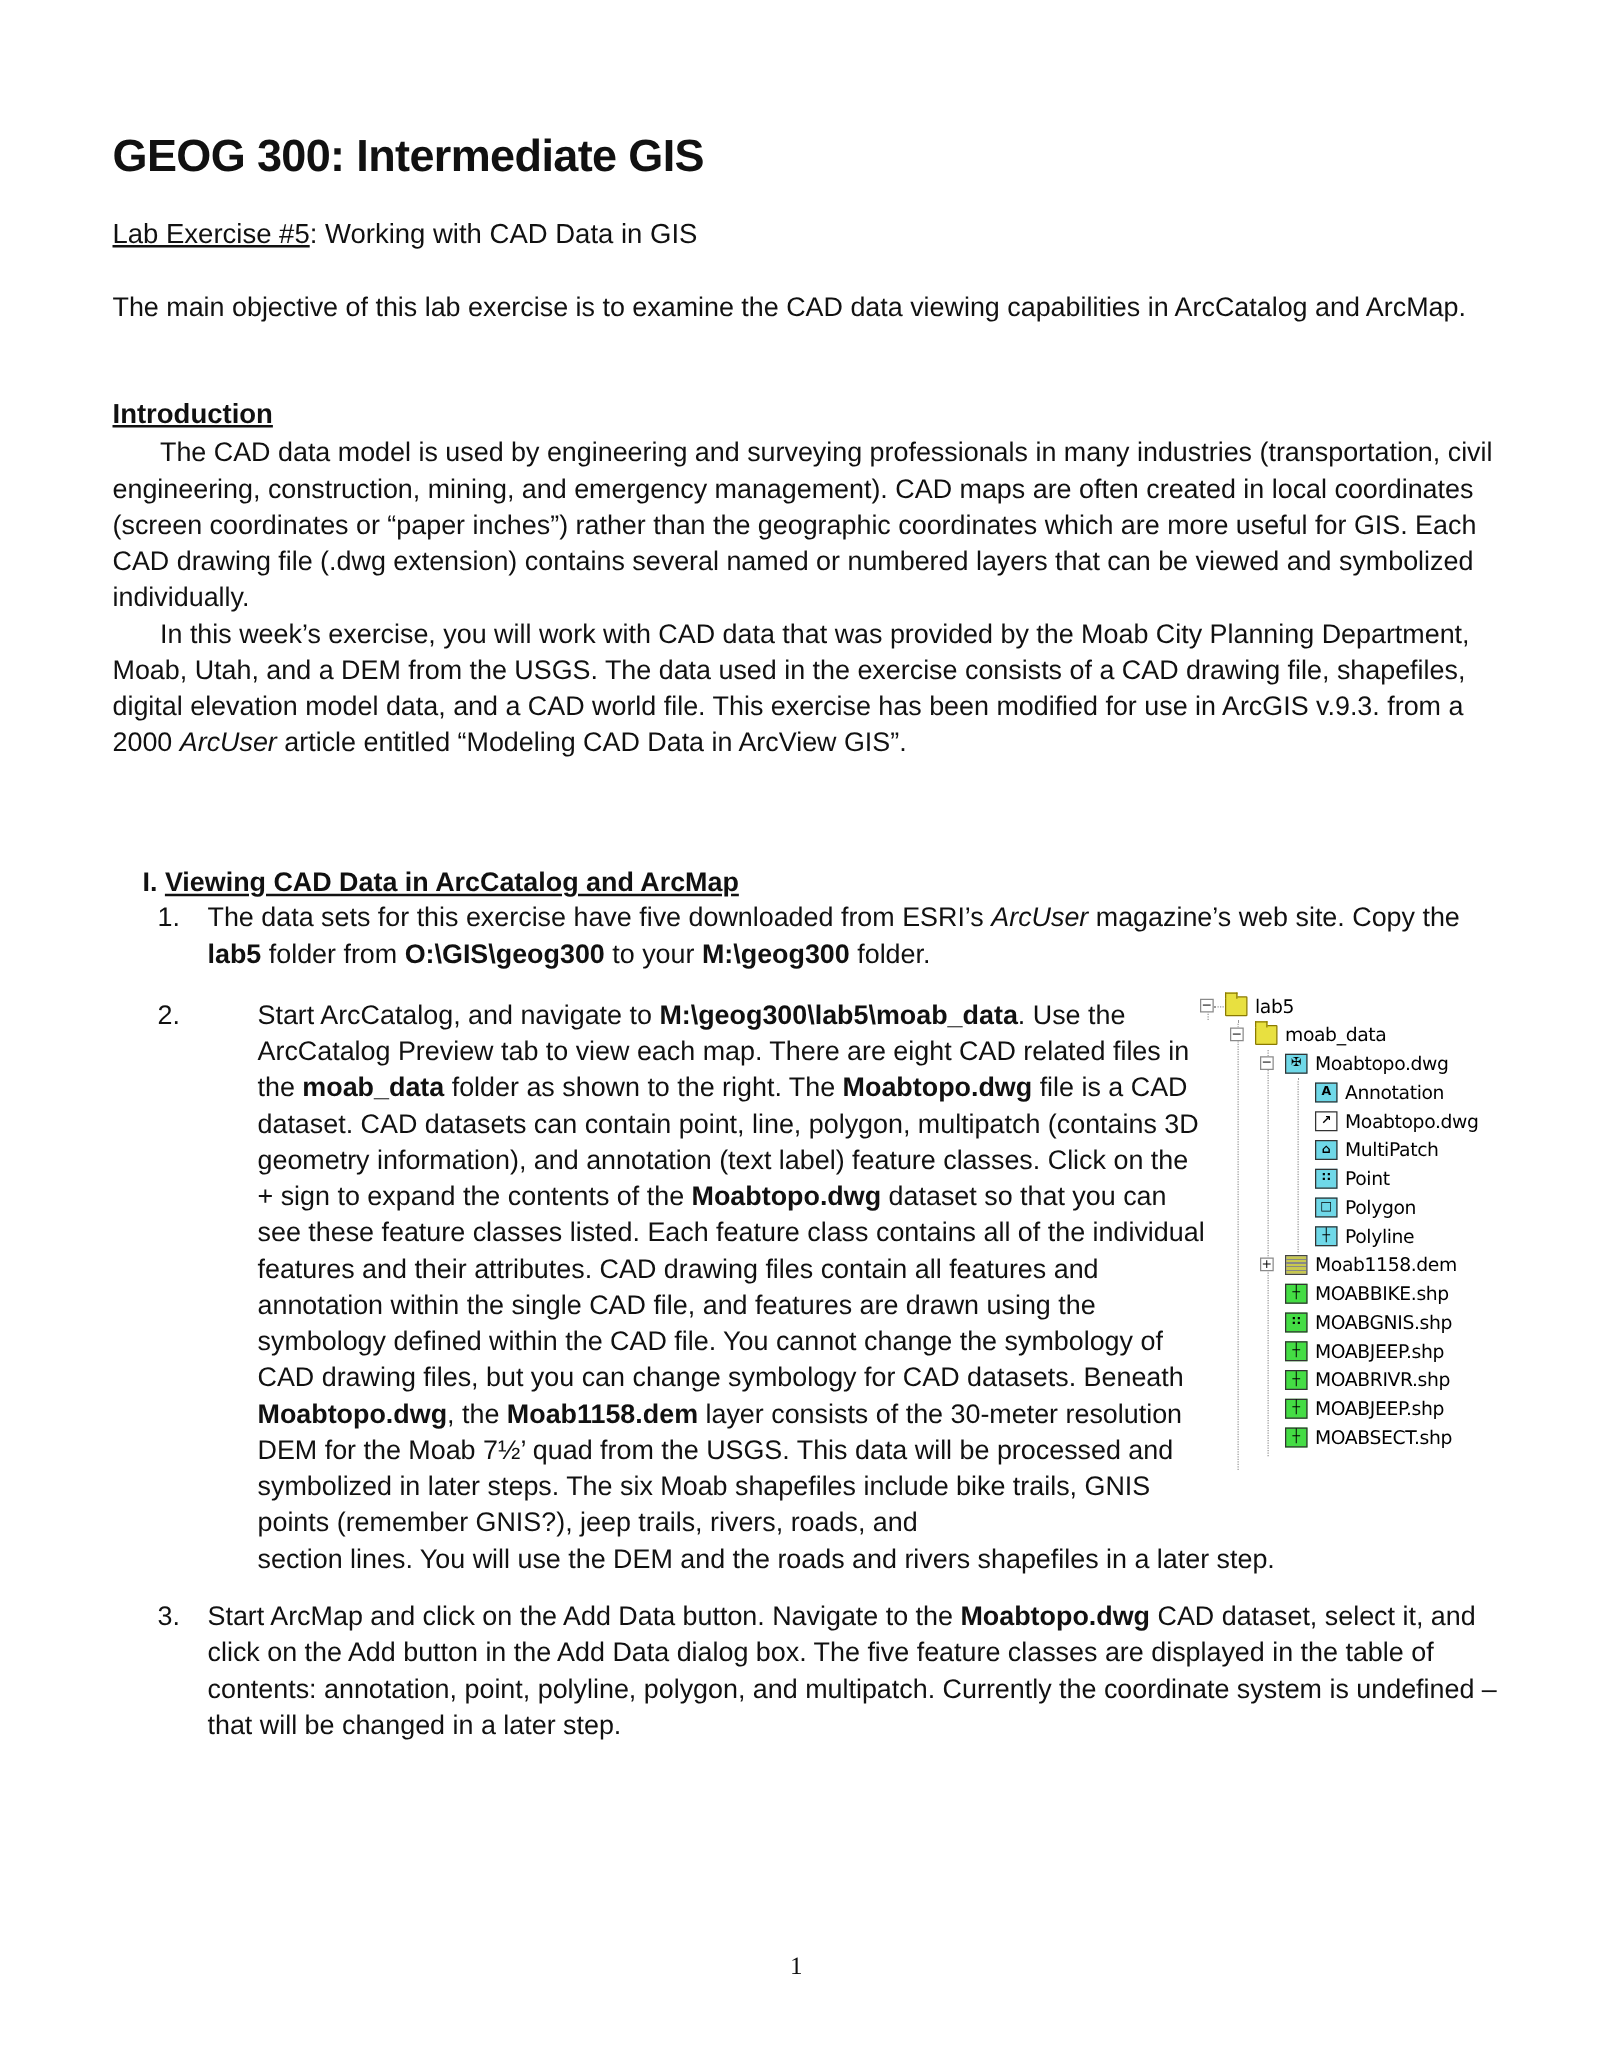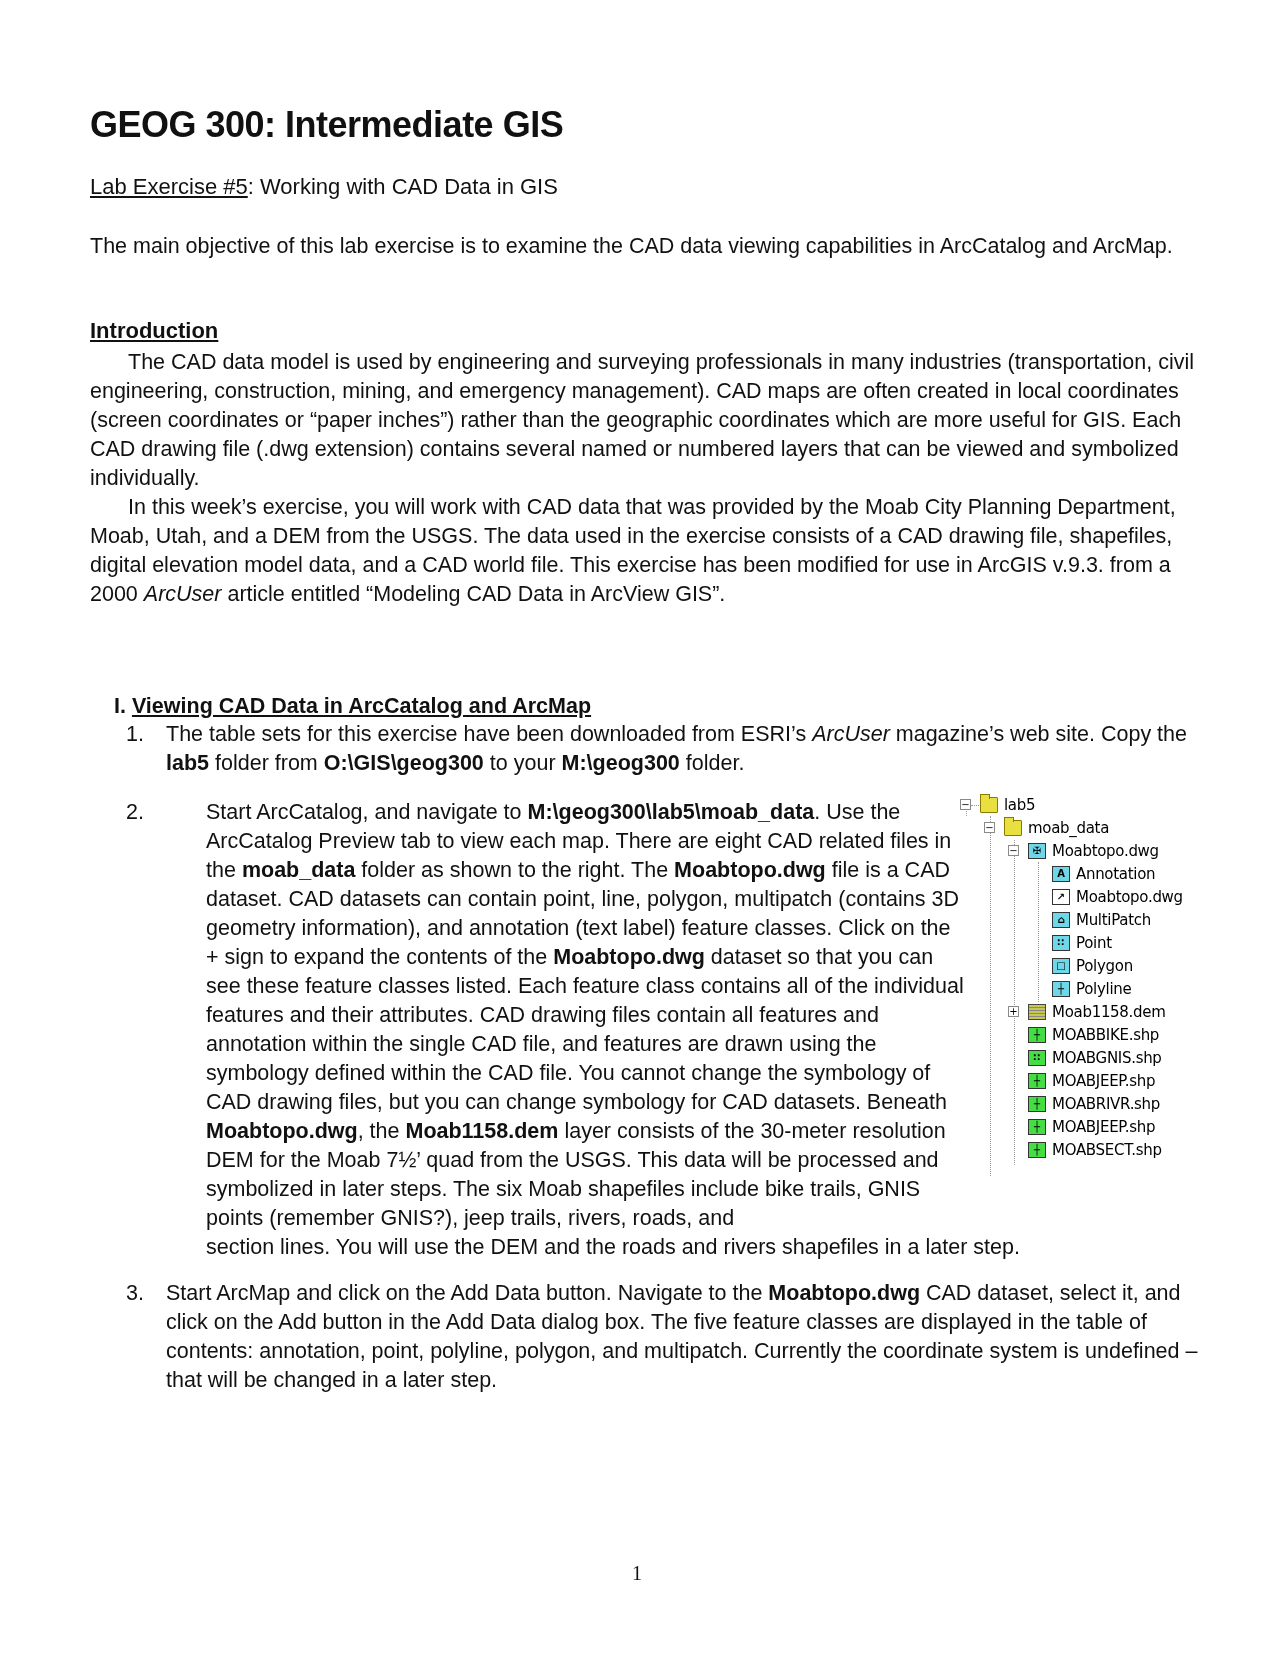--- a/index.html
+++ b/index.html
@@ -86,21 +86,21 @@
     <span class="indent"></span><span>The CAD data model is used by engineering and surveying professionals in many industries (transportation, civil engineering, construction, mining, and emergency management).  CAD maps are often created in local coordinates (screen coordinates or “paper inches”) rather than the geographic coordinates which are more useful for GIS.  Each CAD drawing file (.dwg extension) contains several named or numbered layers that can be viewed and symbolized individually.</span><br>
     <span class="indent"></span><span>In this week’s exercise, you will work with CAD data that was provided by the Moab City Planning Department, Moab, Utah, and a DEM from the USGS.  The data used in the exercise consists of a CAD drawing file, shapefiles, digital elevation model data, and a CAD world file.  This exercise has been modified for use in ArcGIS v.9.3. from a 2000 </span><i>ArcUser</i><span> article entitled “Modeling CAD Data in ArcView GIS”.</span>
   </div>
 
   <div class="sec-head">
     <span>I. </span><span class="u">Viewing CAD Data in ArcCatalog and ArcMap</span>
   </div>
 
   <div class="p step step1">
     <span class="num">1.</span>
-    <div class="txt"><span>The table sets for this exercise have been downloaded from ESRI’s </span><i>ArcUser</i><span> magazine’s web site.  Copy the </span><b>lab5</b><span> folder from </span><b>O:\GIS\geog300</b><span> to your </span><b>M:\geog300</b><span> folder.</span></div>
+    <div class="txt"><span>The data sets for this exercise have five downloaded from ESRI’s </span><i>ArcUser</i><span> magazine’s web site.  Copy the </span><b>lab5</b><span> folder from </span><b>O:\GIS\geog300</b><span> to your </span><b>M:\geog300</b><span> folder.</span></div>
   </div>
 
   <div class="p step step2">
     <span class="num">2.</span>
     <div class="txt"><span>Start ArcCatalog, and navigate to </span><b>M:\geog300\lab5\moab_data</b><span>.  Use the ArcCatalog Preview tab to view each map.  There are eight CAD related files in the </span><b>moab_data</b><span> folder as shown to the right.  The </span><b>Moabtopo.dwg</b><span> file is a CAD dataset.  CAD datasets can contain point, line, polygon, multipatch (contains 3D geometry information), and annotation (text label) feature classes.  Click on the + sign to expand the contents of the </span><b>Moabtopo.dwg</b><span> dataset so that you can see these feature classes listed.  Each feature class contains all of the individual features and their attributes.  CAD drawing files contain all features and annotation within the single CAD file, and features are drawn using the symbology defined within the CAD file.  You cannot change the symbology of CAD drawing files, but you can change symbology for CAD datasets.  Beneath </span><b>Moabtopo.dwg</b><span>, the </span><b>Moab1158.dem</b><span> layer consists of the 30-meter resolution DEM for the Moab 7½’ quad from the USGS.  This data will be processed and symbolized in later steps.  The six Moab shapefiles include bike trails, GNIS points (remember GNIS?), jeep trails, rivers, roads, and</span><br><span class="last">section lines.  You will use the DEM and the roads and rivers shapefiles in a later step.</span></div>
   </div>
 
   <div class="p step step3">
     <span class="num">3.</span>
     <div class="txt"><span>Start ArcMap and click on the Add Data button.  Navigate to the </span><b>Moabtopo.dwg</b><span> CAD dataset, select it, and click on the Add button in the Add Data dialog box.  The five feature classes are displayed in the table of contents: annotation, point, polyline, polygon, and multipatch.  Currently the coordinate system is undefined – that will be changed in a later step.</span></div>

